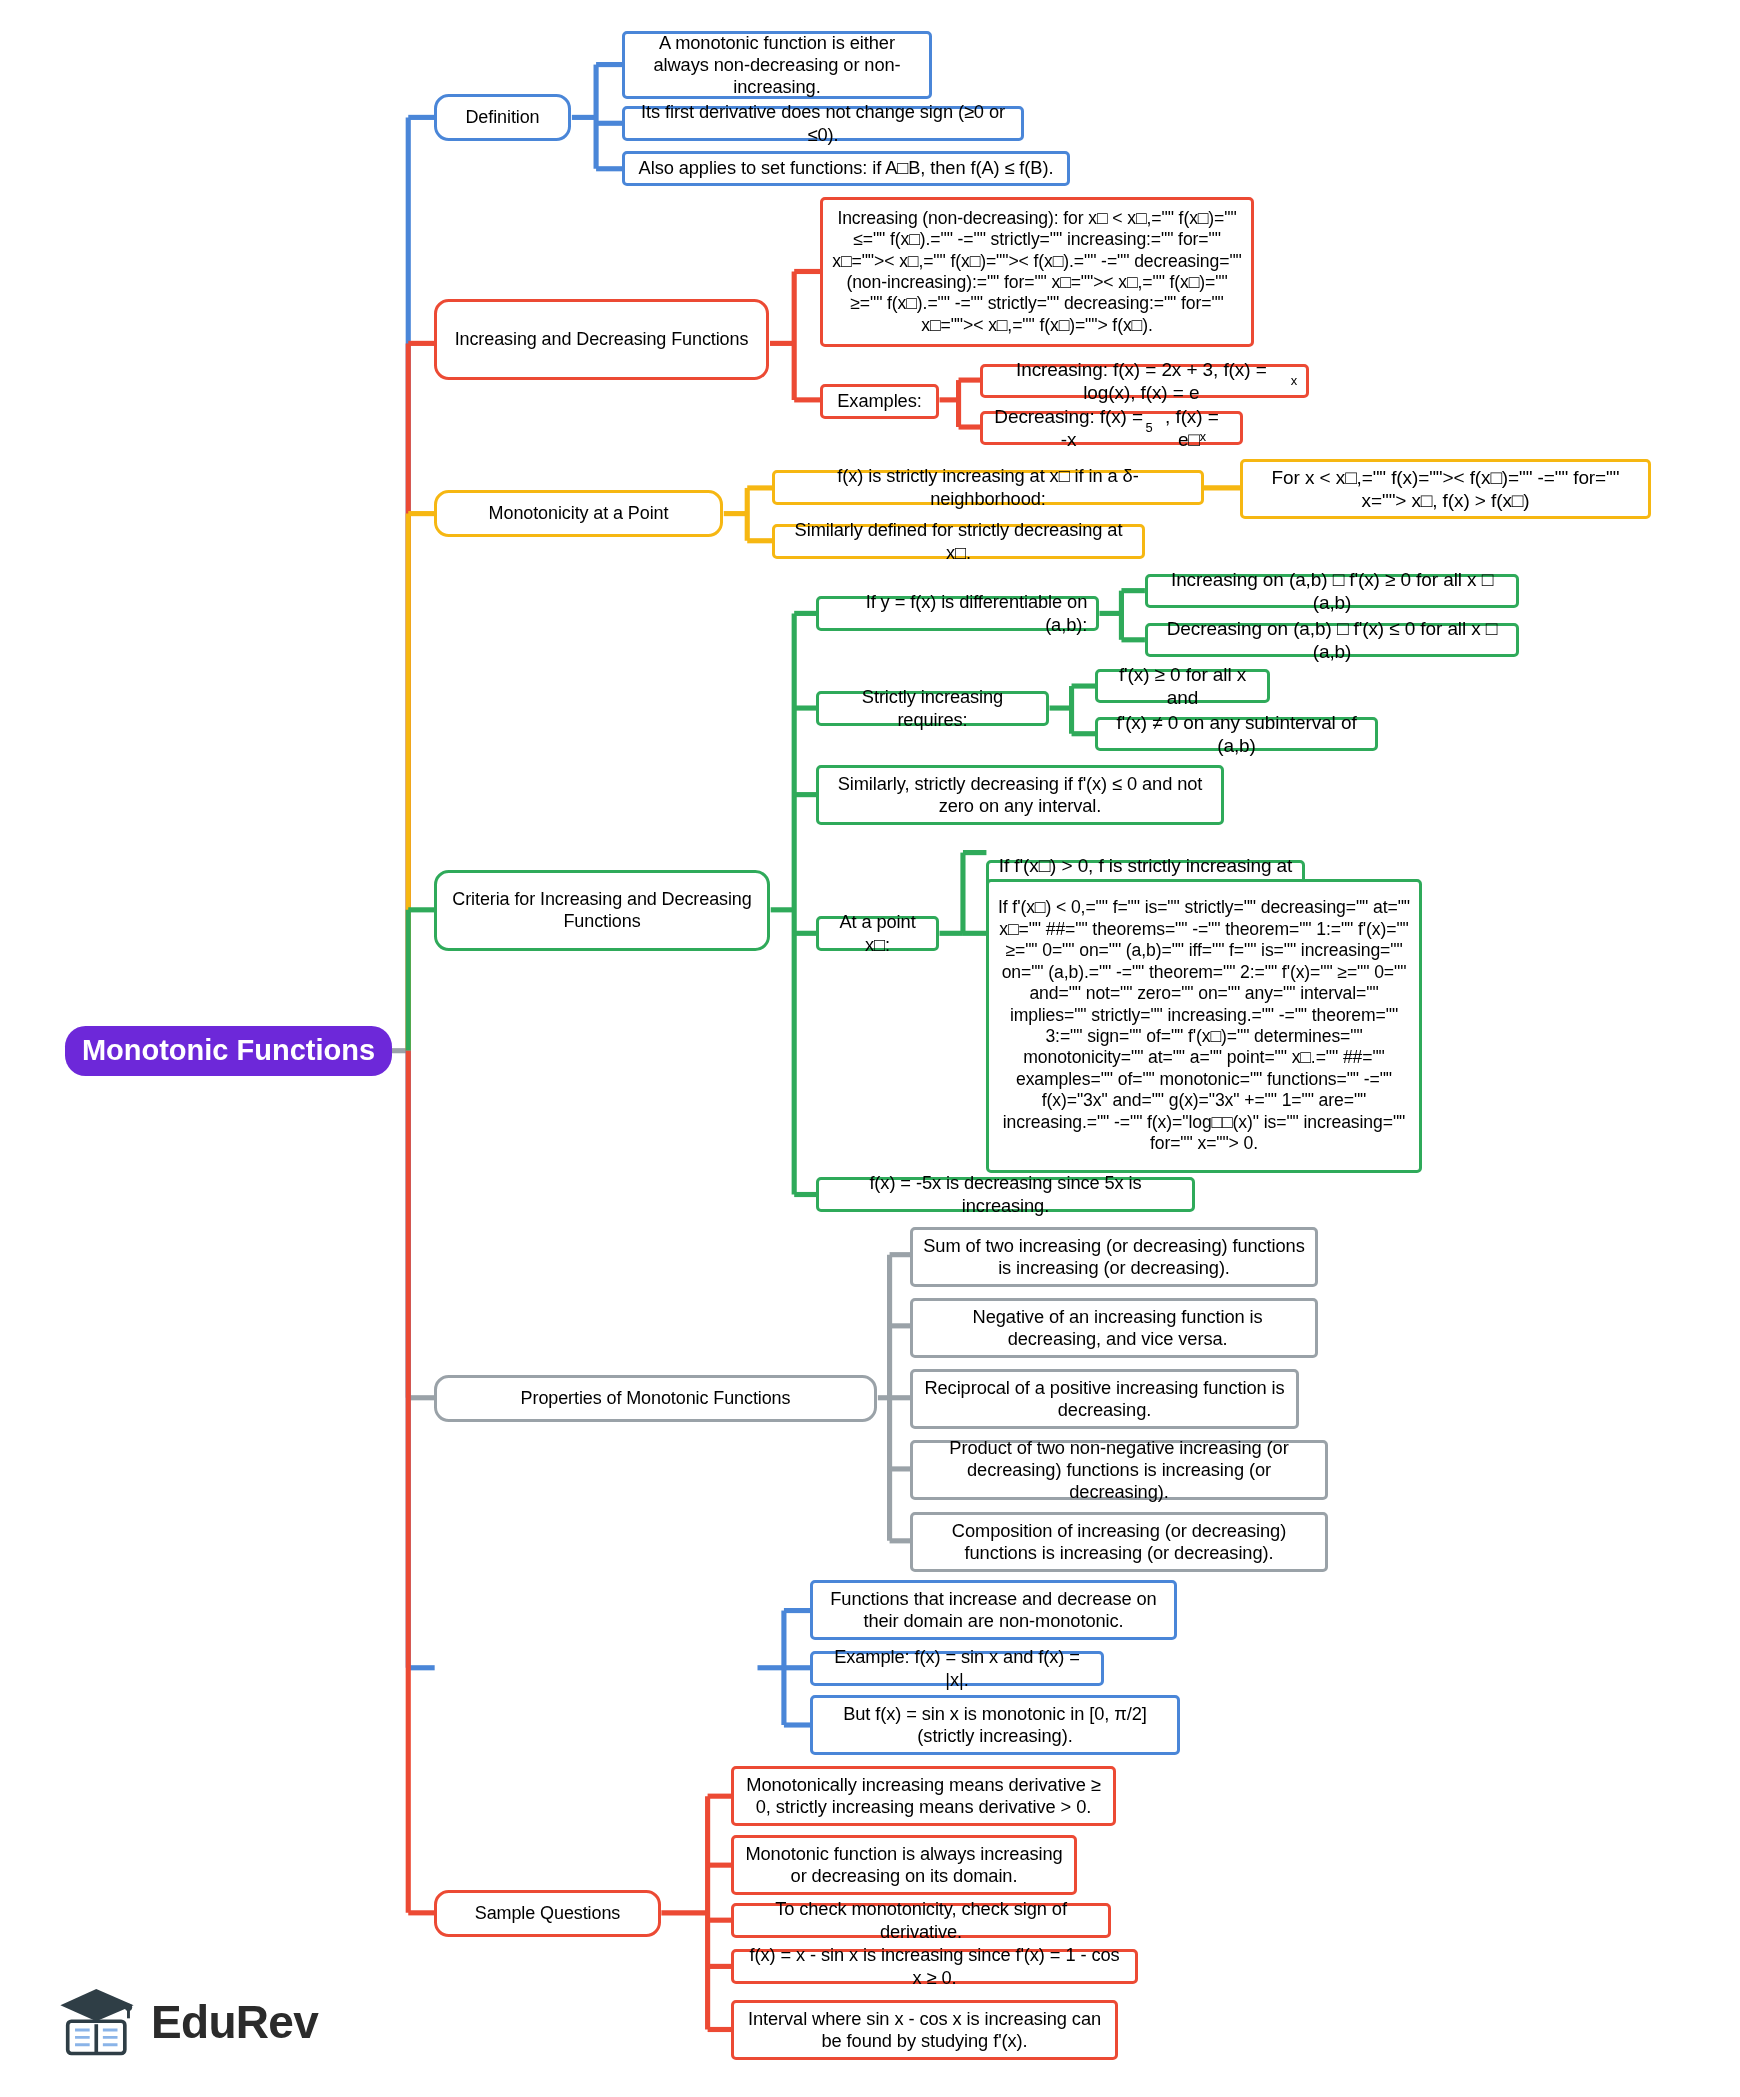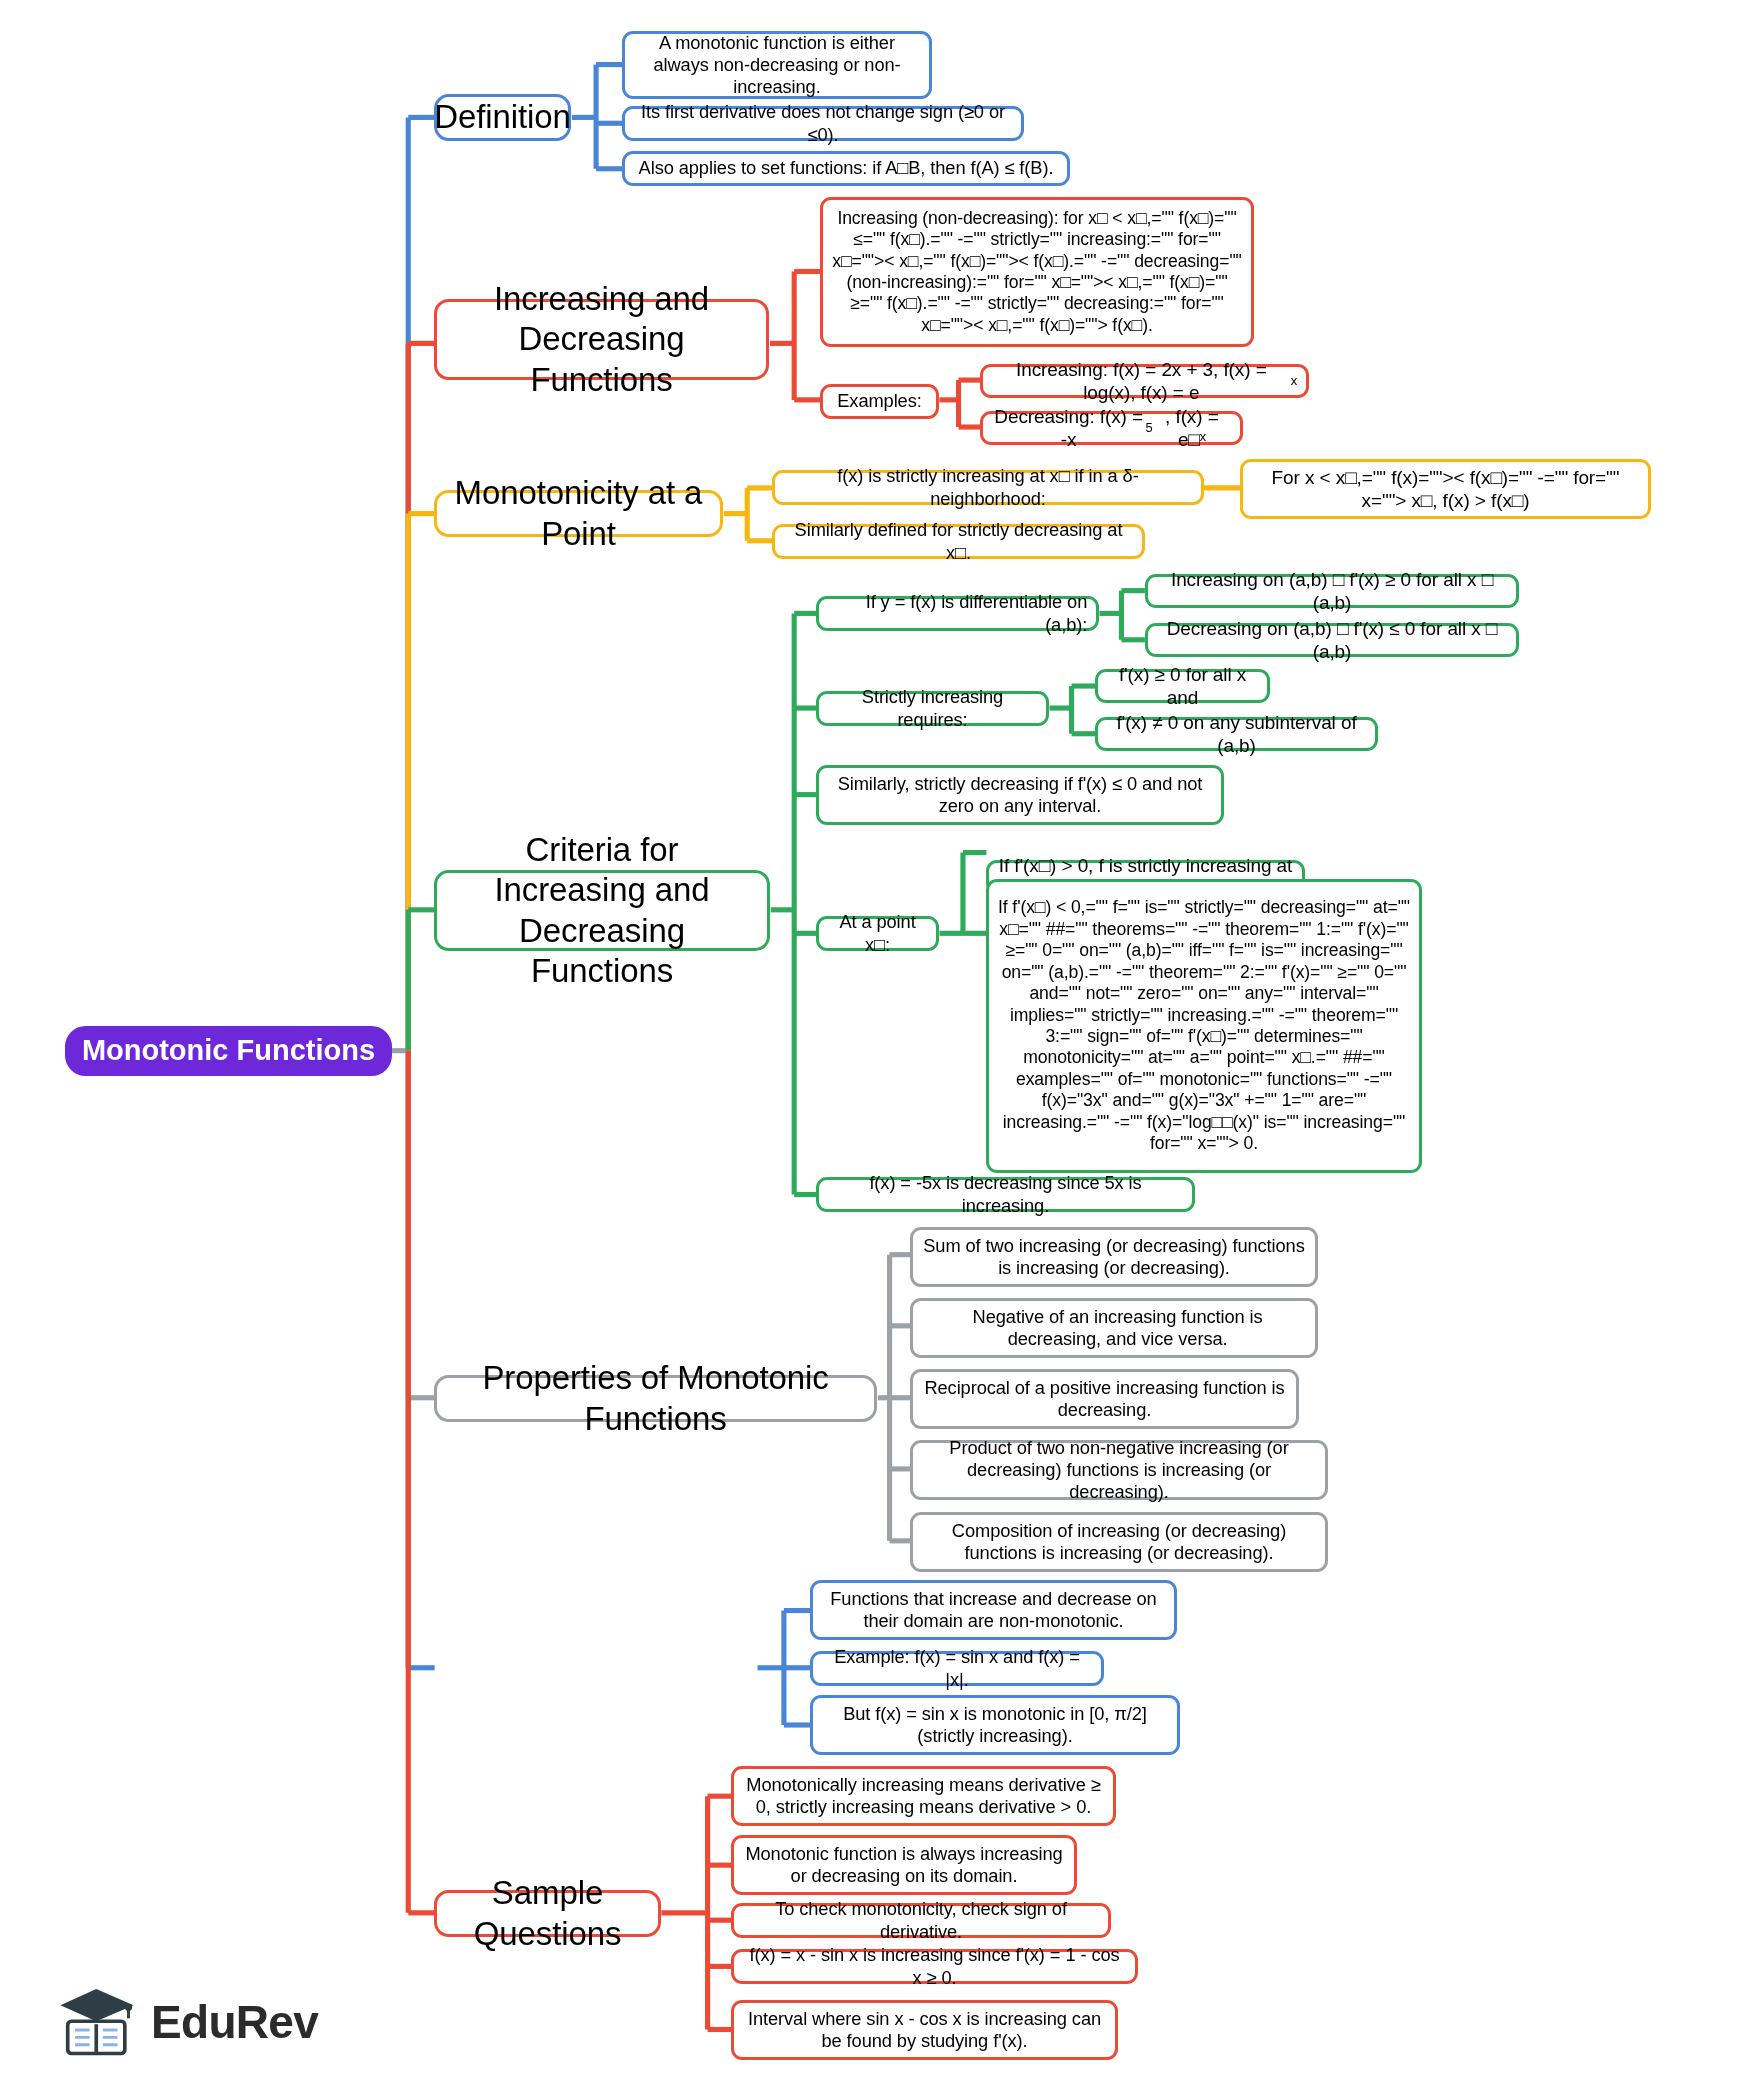--- a/index.html
+++ b/index.html
@@ -24,40 +24,40 @@
     width: 1741px;
     height: 2097px;
     pointer-events: none;
   }
   .node {
     position: absolute;
     box-sizing: border-box;
     background: #ffffff;
     border-style: solid;
     border-width: 3.7px;
-    border-radius: 11px;
+    border-radius: 5px;
     display: flex;
     align-items: center;
     justify-content: center;
     text-align: center;
     line-height: 1.22;
     padding: 3.7px 8.8px;
     letter-spacing: -0.1px;
   }
   .root {
     background: #6d28d9;
     color: #ffffff;
     border: none;
     border-radius: 20.5px;
     font-size: 29px;
     font-weight: bold;
     letter-spacing: 0px;
   }
   .lvl1 {
-    font-size: 33px;
+    font-size: 18px;
     border-width: 3.7px;
     border-radius: 14.7px;
   }
   .lvl2 { font-size: 18.3px; }
   .lvl3 { font-size: 19px; }
   .c-blue   { border-color: #4a86d8; }
   .c-red    { border-color: #ec4a34; }
   .c-yellow { border-color: #f6b712; }
   .c-green  { border-color: #2faa5a; }
   .c-gray   { border-color: #9aa2a8; }

